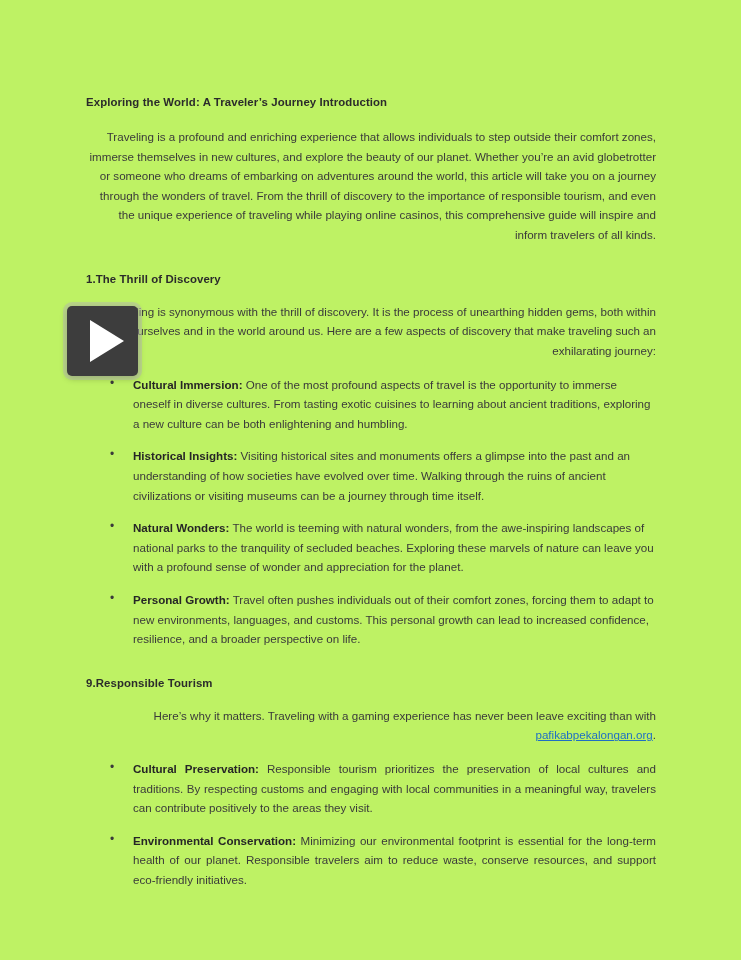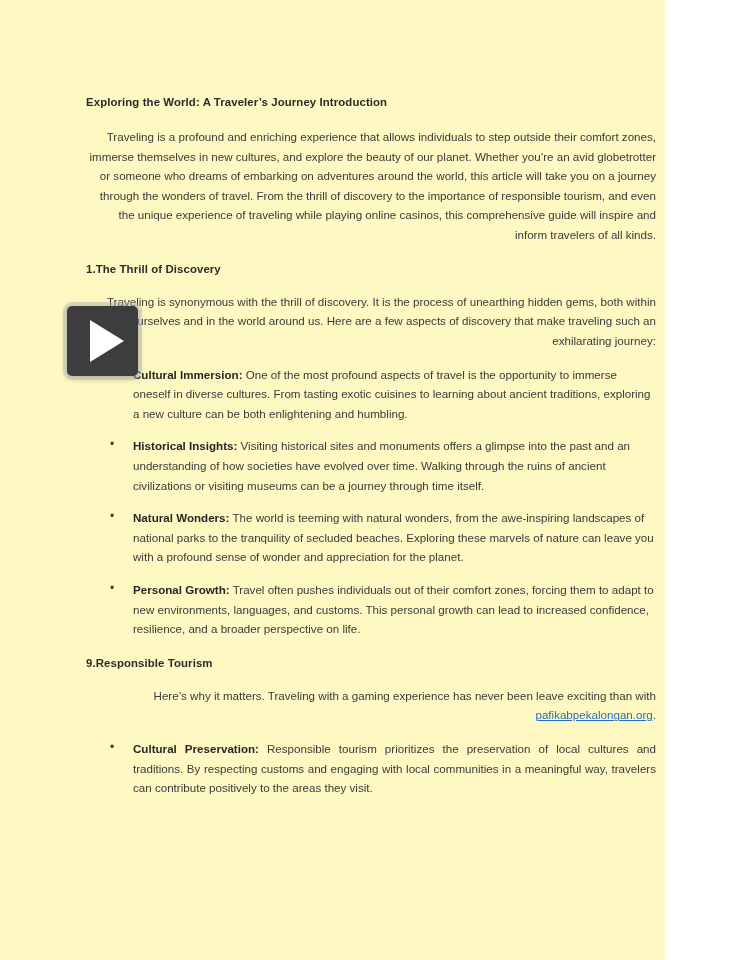--- a/index.html
+++ b/index.html
@@ -14,23 +14,23 @@
     overflow: hidden;
     font-family: "Liberation Sans", sans-serif;
     color: #333333;
     -webkit-font-smoothing: antialiased;
   }
 
   .page {
     position: absolute;
     left: 0;
     top: 0;
-    width: 665px;
+    width: 741px;
     height: 960px;
-    background: #fef9c3;
+    background: #bef264;
   }
 
   .doc-body {
     position: absolute;
     left: 86px;
     top: 94px;
     width: 570px;
   }
 
   h1.doc-heading,
@@ -41,21 +41,21 @@
     margin: 0;
     letter-spacing: 0.1px;
     color: #2b2b2b;
   }
 
   h1.doc-heading {
     margin-bottom: 16px;
   }
 
   h2.sec-heading {
-    margin-top: 16px;
+    margin-top: 26px;
     margin-bottom: 14px;
   }
 
   p.para {
     font-size: 11.6px;
     line-height: 19.6px;
     margin: 0 0 14px 0;
     color: #3a3a3a;
     text-align: right;
   }
@@ -158,20 +158,23 @@
 
     <h2 class="sec-heading">9.Responsible Tourism</h2>
 
 
     <p class="para"><span>Here’s why it matters. Traveling with a gaming experience has never been leave exciting than with </span><a href="#" class="inline-link">pafikabpekalongan.org</a><span>.</span></p>
 
     <ul class="bullets justified">
       <li>
         <span class="lead">Cultural Preservation:</span><span> Responsible tourism prioritizes the preservation of local cultures and traditions. By respecting customs and engaging with local communities in a meaningful way, travelers can contribute positively to the areas they visit.</span>
       </li>
+      <li>
+        <span class="lead">Environmental Conservation:</span><span> Minimizing our environmental footprint is essential for the long-term health of our planet. Responsible travelers aim to reduce waste, conserve resources, and support eco-friendly initiatives.</span>
+      </li>
     </ul>
 
   </div>
 
   <div class="video-overlay">
     <span class="tri"></span>
   </div>
 
 </div>
 

